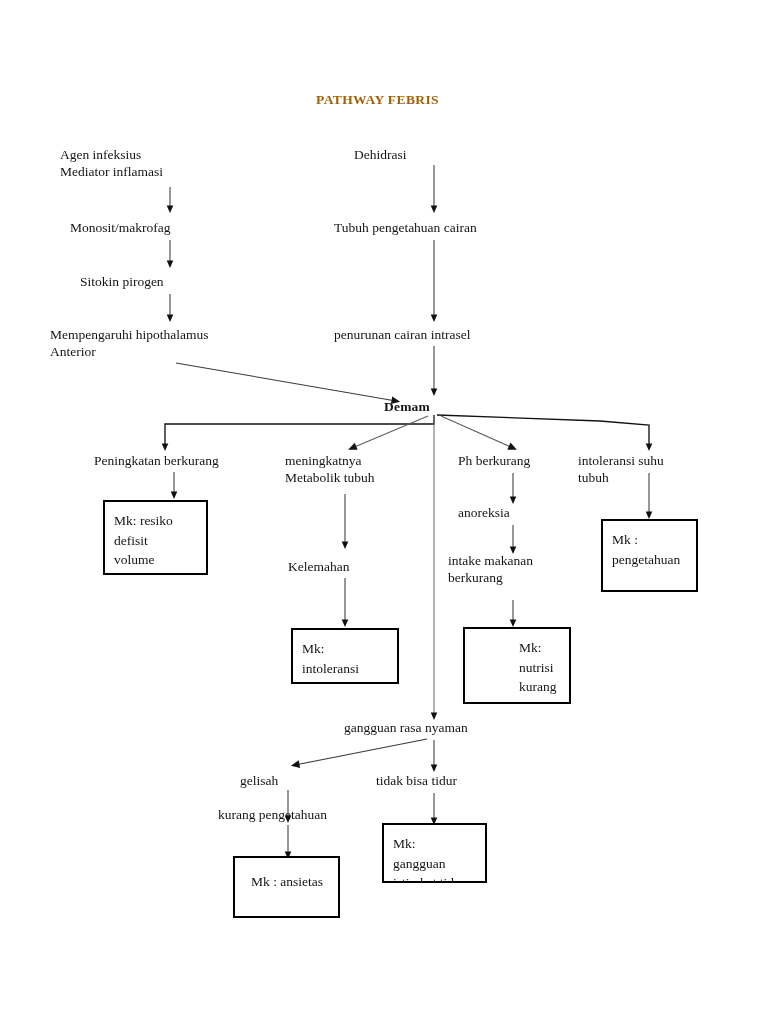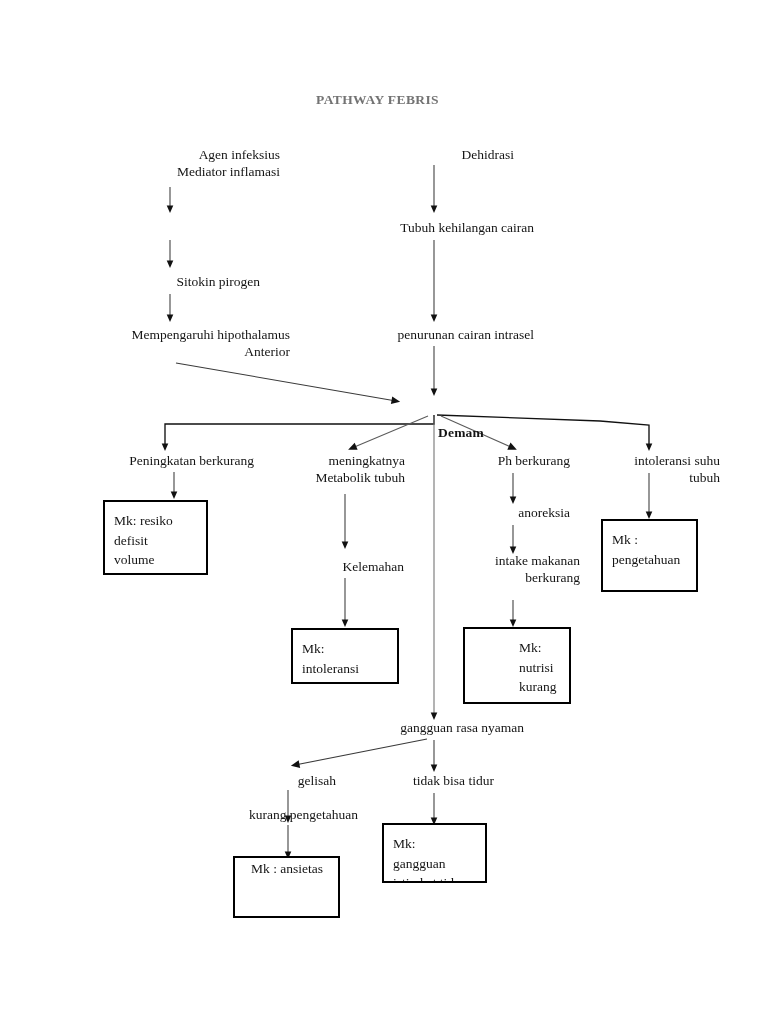--- a/index.html
+++ b/index.html
@@ -19,38 +19,37 @@
   svg.edges {
     position: absolute;
     left: 0;
     top: 0;
     width: 768px;
     height: 1024px;
     pointer-events: none;
   }
   .node {
     position: absolute;
-    text-align: right;
+    text-align: left;
     font-size: 13.5px;
     line-height: 1.28;
     color: #141414;
     white-space: pre-line;
   }
   .title {
     position: absolute;
     font-weight: bold;
     font-size: 13.5px;
     letter-spacing: 0.4px;
-    color: #737373;
+    color: #a16207;
   }
   .bold-node {
     font-weight: bold;
     font-size: 13.5px;
     letter-spacing: 0.2px;
-    margin-top: 26px;
   }
   .box {
     position: absolute;
     border: 2.2px solid #000000;
     background: #ffffff;
     box-sizing: border-box;
     overflow: hidden;
   }
   .box-inner {
     font-size: 13.5px;
@@ -60,21 +59,21 @@
     box-sizing: border-box;
     white-space: pre-line;
   }
   .box-inner.justify {
     text-align: justify;
     text-align-last: justify;
   }
   .box-inner.center {
     text-align: center;
     text-align-last: center;
-    padding-top: 1px;
+    padding-top: 14px;
   }
   .box-inner.plain {
     text-align: right;
     text-align-last: left;
   }
 </style>
 </head>
 <body>
 
 <div id="page">
@@ -127,29 +126,30 @@
       <line x1="427" y1="739" x2="295" y2="765" marker-end="url(#ah-thin)"></line>
       <line x1="288" y1="790" x2="288" y2="819" marker-end="url(#ah)"></line>
       <line x1="288" y1="825" x2="288" y2="855" marker-end="url(#ah)"></line>
       <line x1="434" y1="793" x2="434" y2="821" marker-end="url(#ah)"></line>
     </g>
   </svg>
 
   <div class="node" style="left:60px; top:146px; width:220px;">Agen infeksius
 Mediator inflamasi</div>
 
+  <div class="node" style="left:70px; top:219px; width:200px;">Monosit/makrofag</div>
 
   <div class="node" style="left:80px; top:273px; width:180px;">Sitokin pirogen</div>
 
   <div class="node" style="left:50px; top:326px; width:240px;">Mempengaruhi hipothalamus
 Anterior</div>
 
   <div class="node" style="left:354px; top:146px; width:160px;">Dehidrasi</div>
 
-  <div class="node" style="left:334px; top:219px; width:200px;">Tubuh kehilangan cairan</div>
+  <div class="node" style="left:334px; top:219px; width:200px;">Tubuh pengetahuan cairan</div>
 
   <div class="node" style="left:334px; top:326px; width:200px;">penurunan cairan intrasel</div>
 
   <div class="node bold-node" style="left:384px; top:398px; width:100px;">Demam</div>
 
   <div class="node" style="left:94px; top:452px; width:160px;">Peningkatan berkurang</div>
 
   <div class="node" style="left:285px; top:452px; width:120px;">meningkatnya
 Metabolik tubuh</div>
 

